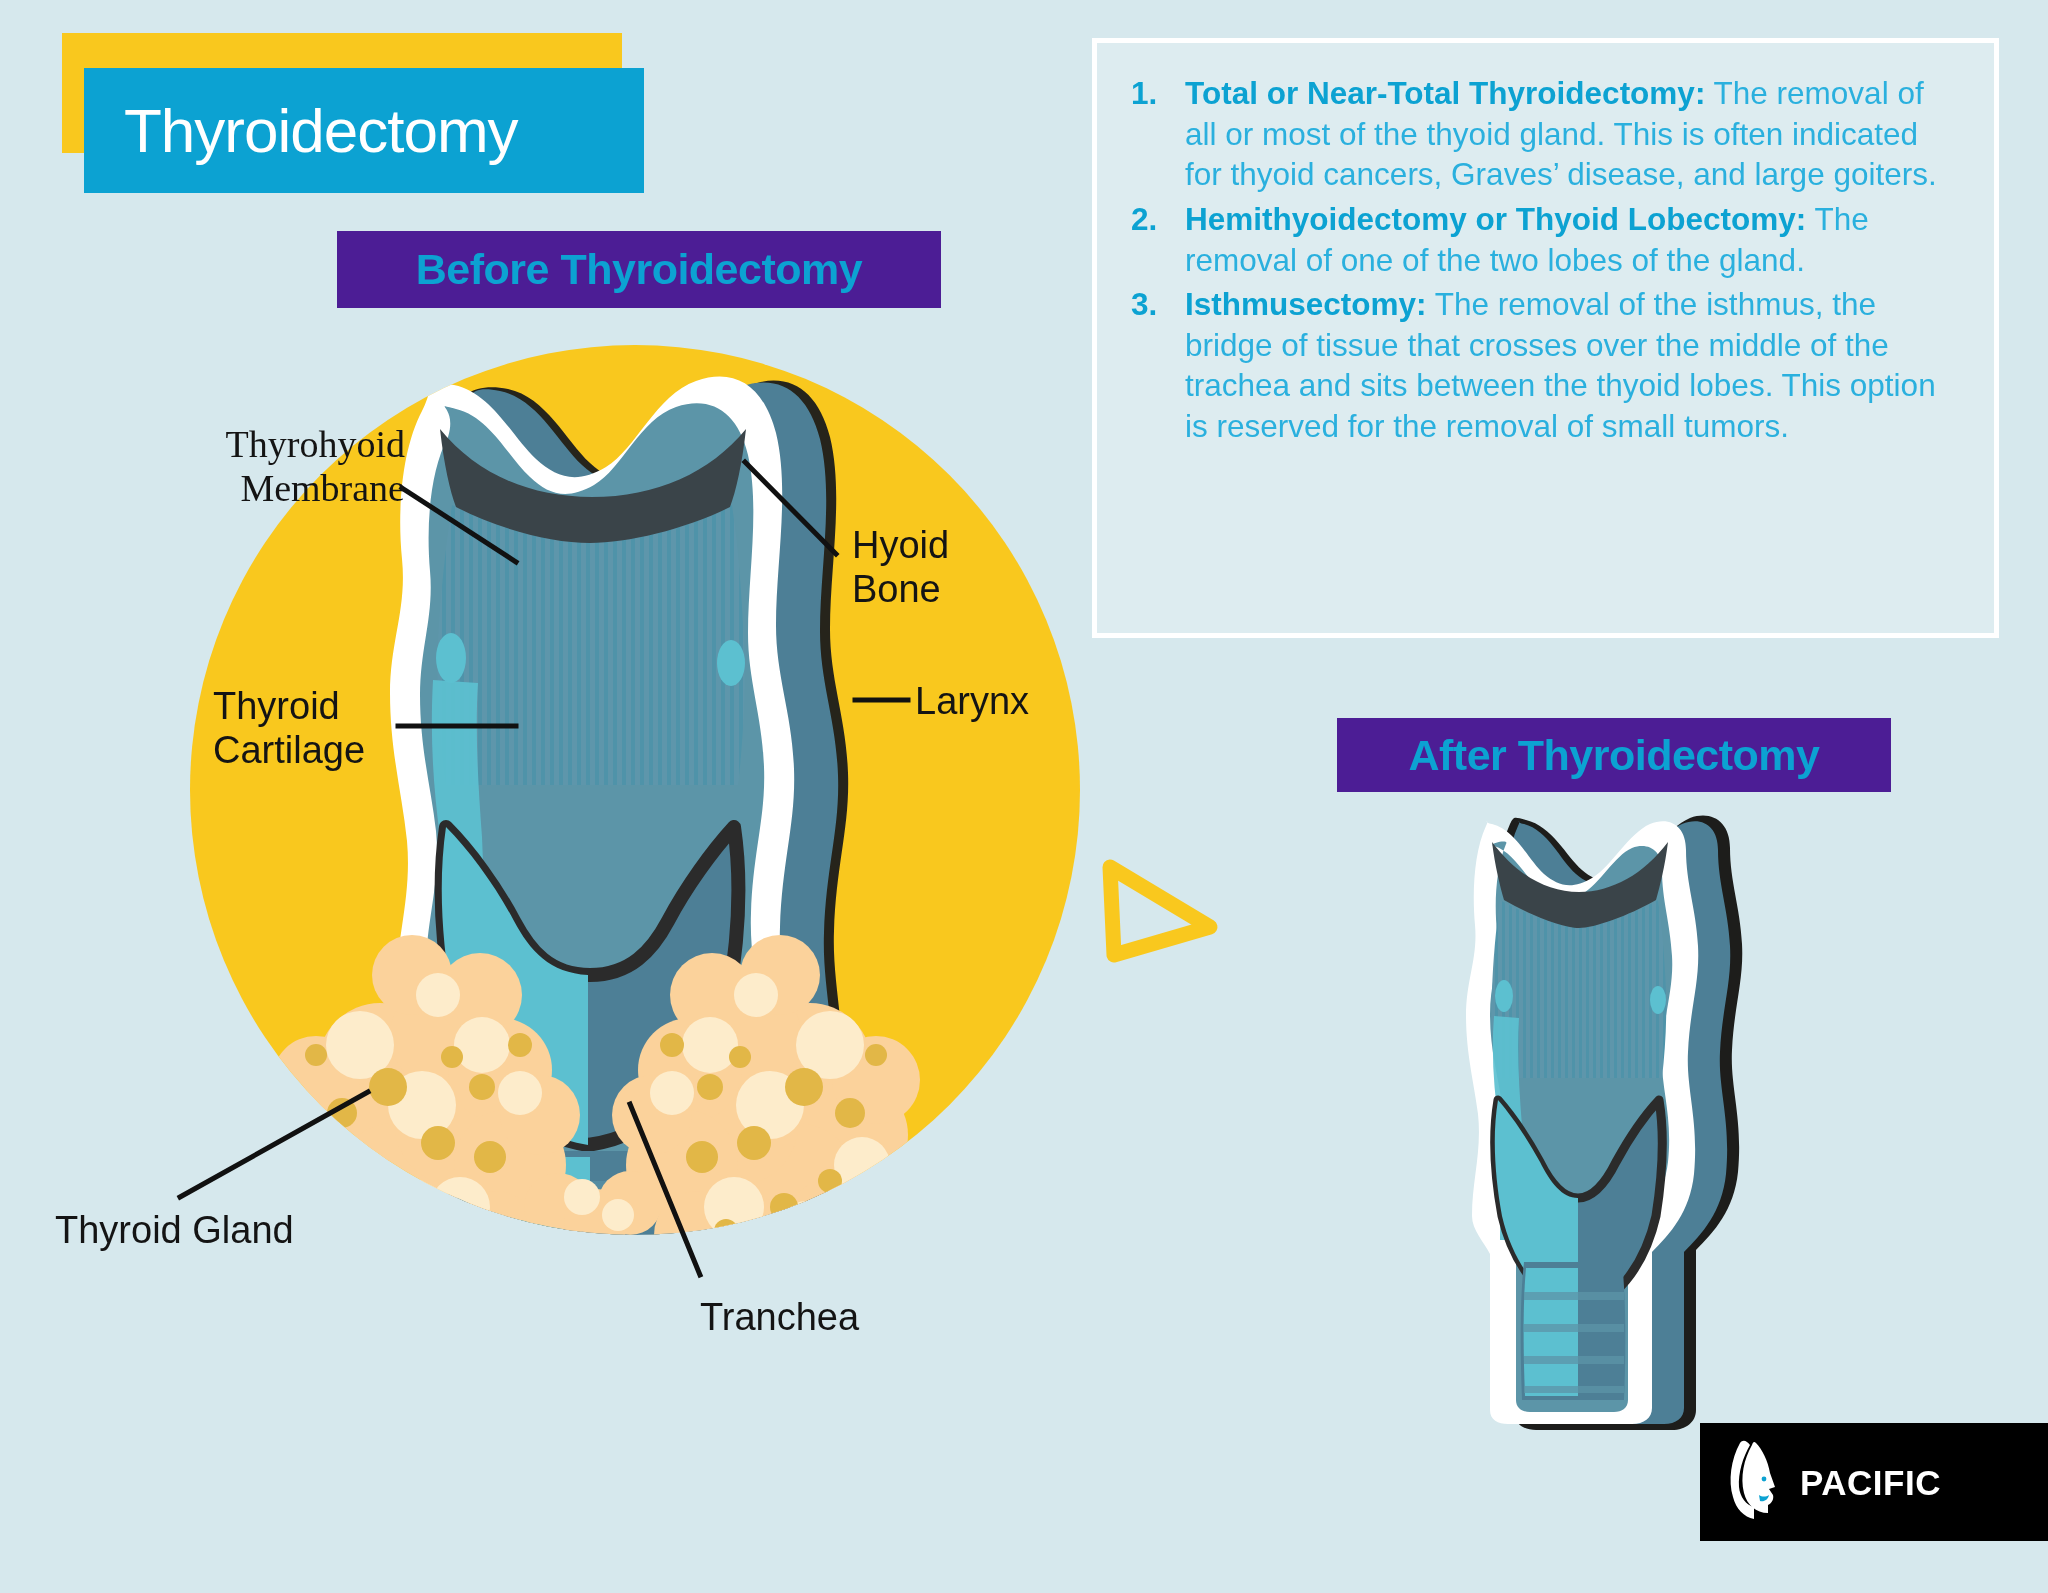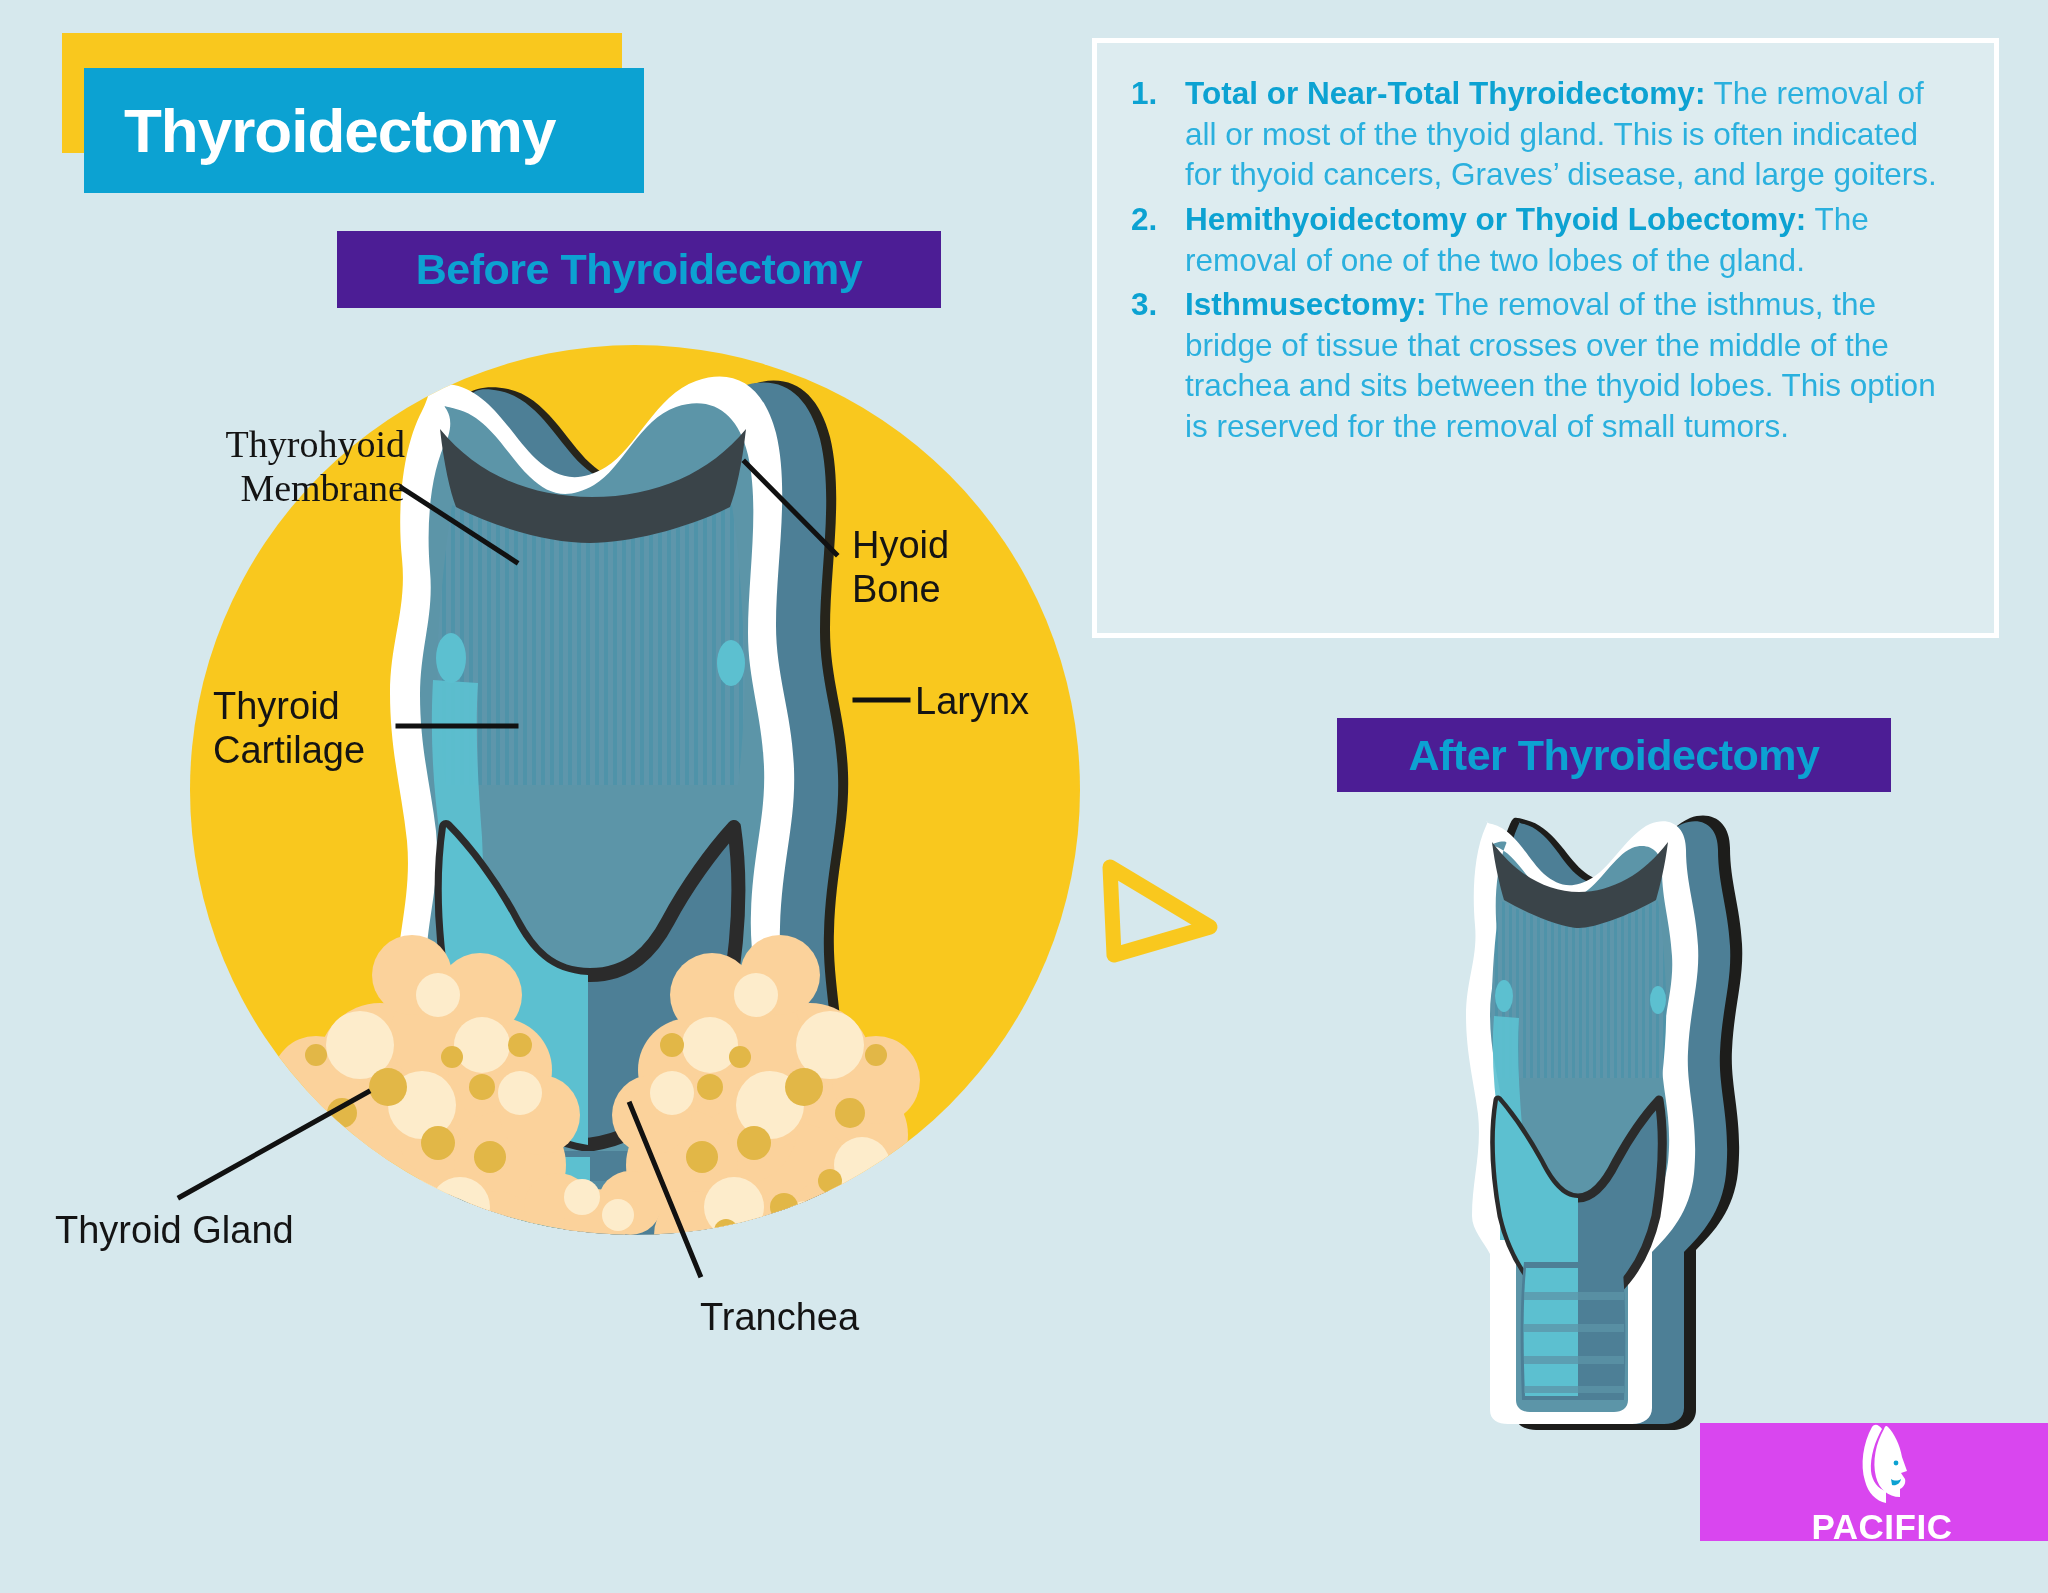--- a/index.html
+++ b/index.html
@@ -14,21 +14,21 @@
 
   
   #title-shadow{
     left:62px;top:33px;width:560px;height:120px;background:#f9c81e;
   }
   #title-box{
     left:84px;top:68px;width:560px;height:125px;background:#0ca2d2;
     display:flex;align-items:center;
   }
   #title-text{
-    color:#ffffff;font-size:62px;font-weight:bold;letter-spacing:-1px;
+    color:#ffffff;font-size:62px;font-weight:normal;letter-spacing:-1px;
     margin-left:40px;white-space:nowrap;
   }
 
   
   .banner{
     background:#4c1d95;display:flex;align-items:center;justify-content:center;
   }
   .banner span{
     color:#0ca2d2;font-size:43px;font-weight:bold;letter-spacing:-0.5px;white-space:nowrap;
   }
@@ -79,22 +79,22 @@
   #lbl-thyroid-cartilage{left:213px;top:684px;width:260px;text-align:left;}
   #lbl-thyroid-gland{left:55px;top:1208px;width:340px;}
   #lbl-hyoid-bone{left:852px;top:523px;width:220px;}
   #lbl-larynx{left:915px;top:679px;width:220px;}
   #lbl-tranchea{left:700px;top:1295px;width:300px;}
 
   #leaders{left:0;top:0;width:2048px;height:1593px;pointer-events:none;}
 
   
   #logo-box{
-    left:1700px;top:1423px;width:348px;height:118px;background:#d946ef;
-    display:flex;align-items:center;flex-direction:column;
+    left:1700px;top:1423px;width:348px;height:118px;background:#000000;
+    display:flex;align-items:center;
   }
   #logo-mark{width:58px;height:86px;margin-left:26px;flex:none;}
   #logo-words{margin-left:16px;display:flex;flex-direction:column;justify-content:center;}
   #logo-words .l1{color:#fff;font-size:35px;font-weight:bold;letter-spacing:0.5px;line-height:1.0;}
   #logo-words .l2{color:#fff;font-size:35px;font-weight:bold;letter-spacing:0.5px;line-height:1.05;margin-top:4px;}
   #logo-sm{font-size:14px;vertical-align:super;letter-spacing:0;}
 </style>
 </head>
 <body>
 

